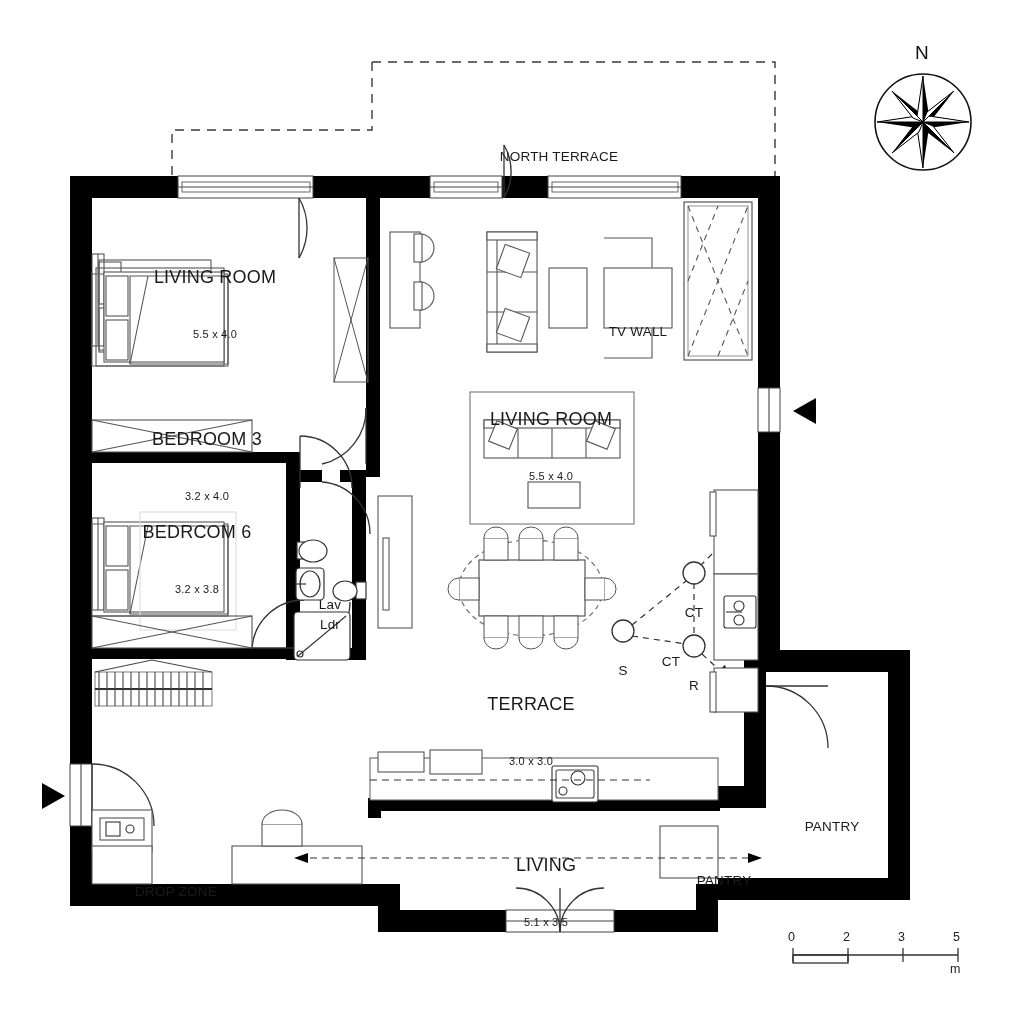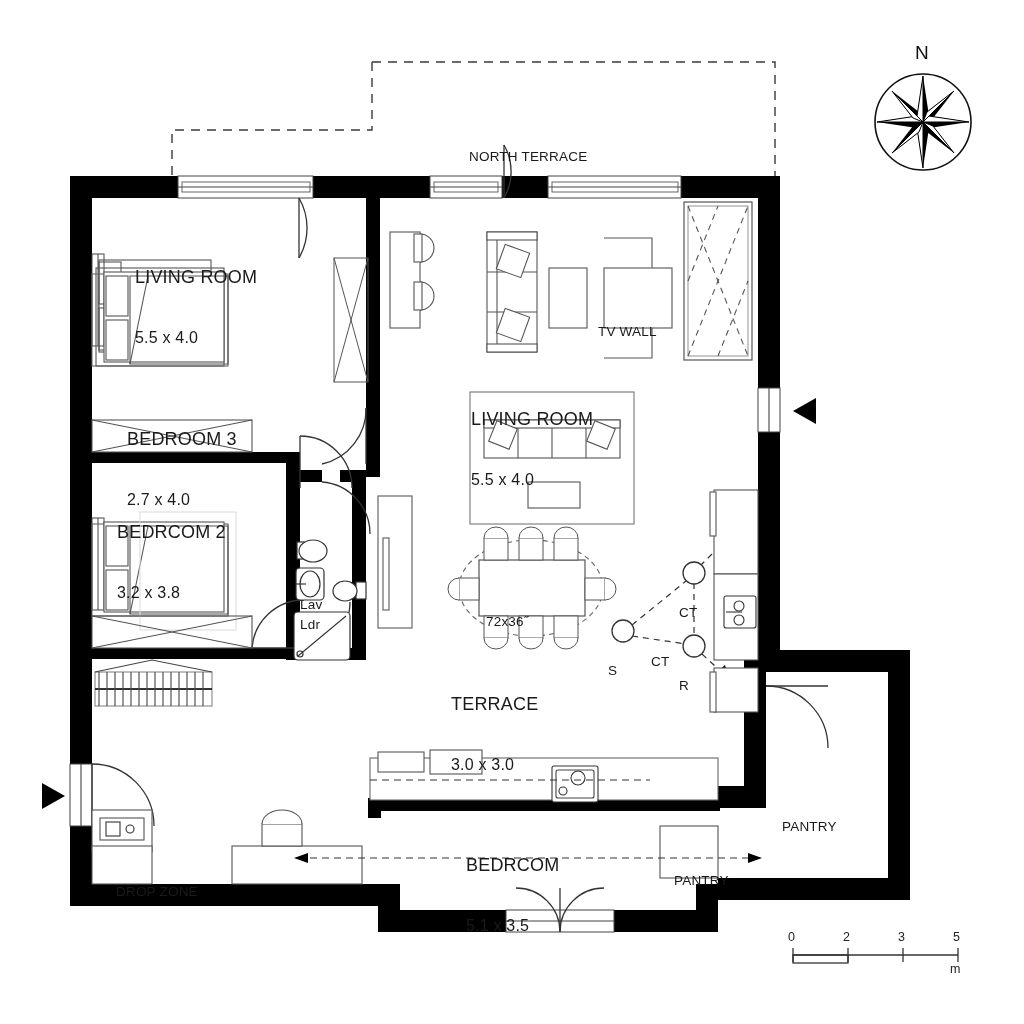--- a/index.html
+++ b/index.html
@@ -1,24 +1,24 @@
 <!DOCTYPE html>
 <html><head>
 <meta charset="utf-8">
 <title>Floor Plan</title>
 <style>
   html,body{margin:0;padding:0;background:#ffffff;}
   body{width:1024px;height:1024px;overflow:hidden;
        font-family:"Liberation Sans","DejaVu Sans",sans-serif;color:#111;}
   #plan{position:relative;width:1024px;height:1024px;background:#fff;}
   svg#canvas{position:absolute;left:0;top:0;width:1024px;height:1024px;display:block;}
-  .lbl{position:absolute;line-height:1.22;letter-spacing:.2px;
+  .lbl{position:absolute;text-align:center;line-height:1.22;letter-spacing:.2px;
        color:#1a1a1a;white-space:pre;pointer-events:none;}
   .lbl .l1{display:block;font-size:18px;}
-  .lbl .l2{display:block;font-size:16px;}
+  .lbl .l2{display:block;font-size:11px;}
   .lbl.one .l1{font-size:13.5px;}
   .small .l1{font-size:12.5px;}
   .small .l2{font-size:12.5px;}
   .tiny .l1{font-size:11.5px;}
   .nlabel{position:absolute;font-size:19px;color:#111;}
   .sc{position:absolute;font-size:12.5px;color:#222;}
 </style>
 </head>
 <body>
 
@@ -382,41 +382,41 @@
     </g>
   </svg>
 
   <div class="lbl" style="left:135px;top:228px;width:160px;">
     <span class="l1">LIVING ROOM</span>
     <span class="l2">5.5 x 4.0</span>
   </div>
 
   <div class="lbl" style="left:127px;top:390px;width:160px;">
     <span class="l1">BEDROOM 3</span>
-    <span class="l2">2.7 x 4.0</span>
+    <span class="l2">3.2 x 4.0</span>
   </div>
 
   <div class="lbl" style="left:117px;top:483px;width:160px;">
-    <span class="l1">BEDRCOM 2</span>
+    <span class="l1">BEDRCOM 6</span>
     <span class="l2">3.2 x 3.8</span>
   </div>
 
 
   <div class="lbl" style="left:471px;top:370px;width:160px;">
     <span class="l1">LIVING ROOM</span>
     <span class="l2">5.5 x 4.0</span>
   </div>
 
   <div class="lbl" style="left:451px;top:655px;width:160px;">
     <span class="l1">TERRACE</span>
     <span class="l2">3.0 x 3.0</span>
   </div>
 
   <div class="lbl" style="left:466px;top:816px;width:160px;">
-    <span class="l1">BEDRCOM</span>
+    <span class="l1">LIVING</span>
     <span class="l2">5.1 x 3.5</span>
   </div>
 
 
   <div class="lbl one" style="left:469px;top:110px;width:180px;">
     <span class="l1">NORTH TERRACE</span>
   </div>
 
   <div class="lbl one small" style="left:598px;top:285px;width:80px;">
     <span class="l1">TV WALL</span>
@@ -435,23 +435,20 @@
   </div>
 
   <div class="lbl one small" style="left:674px;top:834px;width:100px;">
     <span class="l1">PANTRY</span>
   </div>
 
   <div class="lbl one small" style="left:782px;top:780px;width:100px;">
     <span class="l1">PANTRY</span>
   </div>
 
-  <div class="lbl one small" style="left:486px;top:575px;width:90px;">
-    <span class="l1">72x36˝</span>
-  </div>
 
   <div class="lbl one tiny" style="left:679px;top:566px;width:30px;">
     <span class="l1">CT</span>
   </div>
   <div class="lbl one tiny" style="left:608px;top:624px;width:30px;">
     <span class="l1">S</span>
   </div>
   <div class="lbl one tiny" style="left:679px;top:639px;width:30px;">
     <span class="l1">R</span>
   </div>

